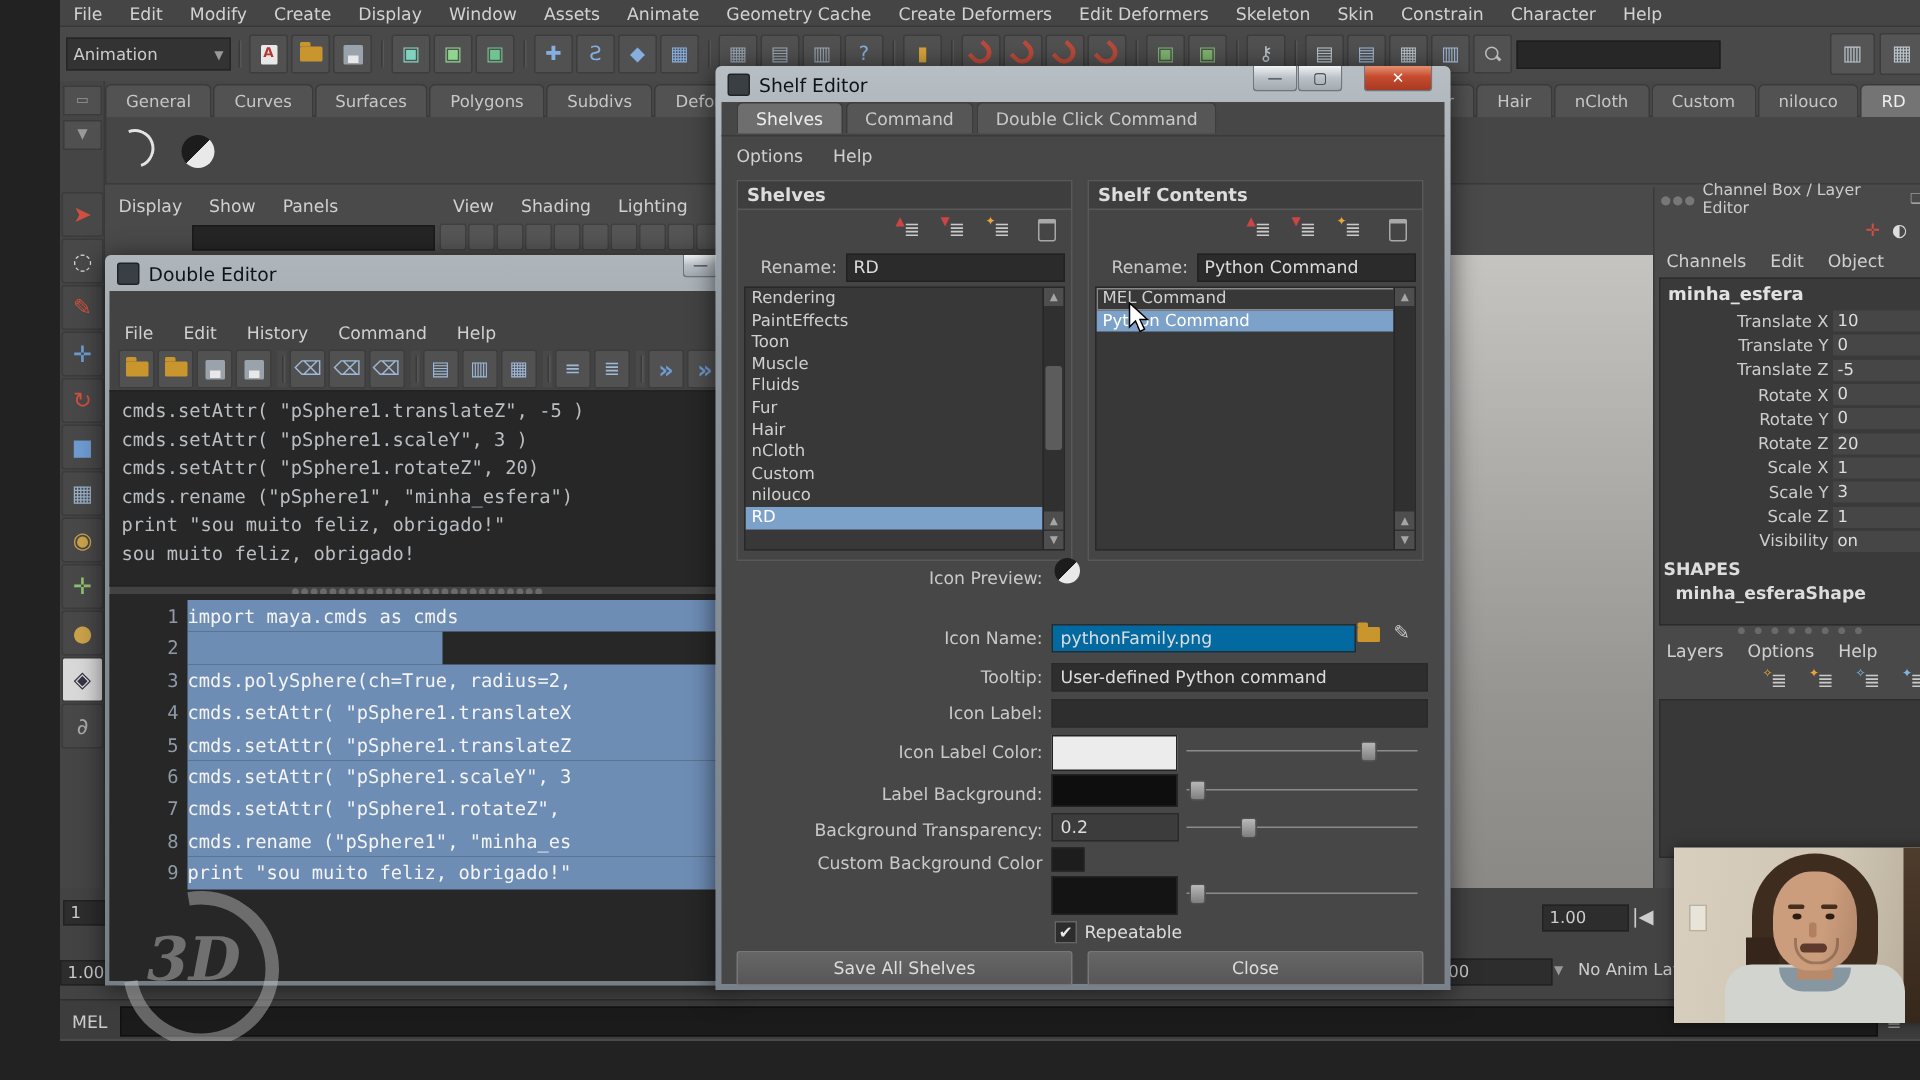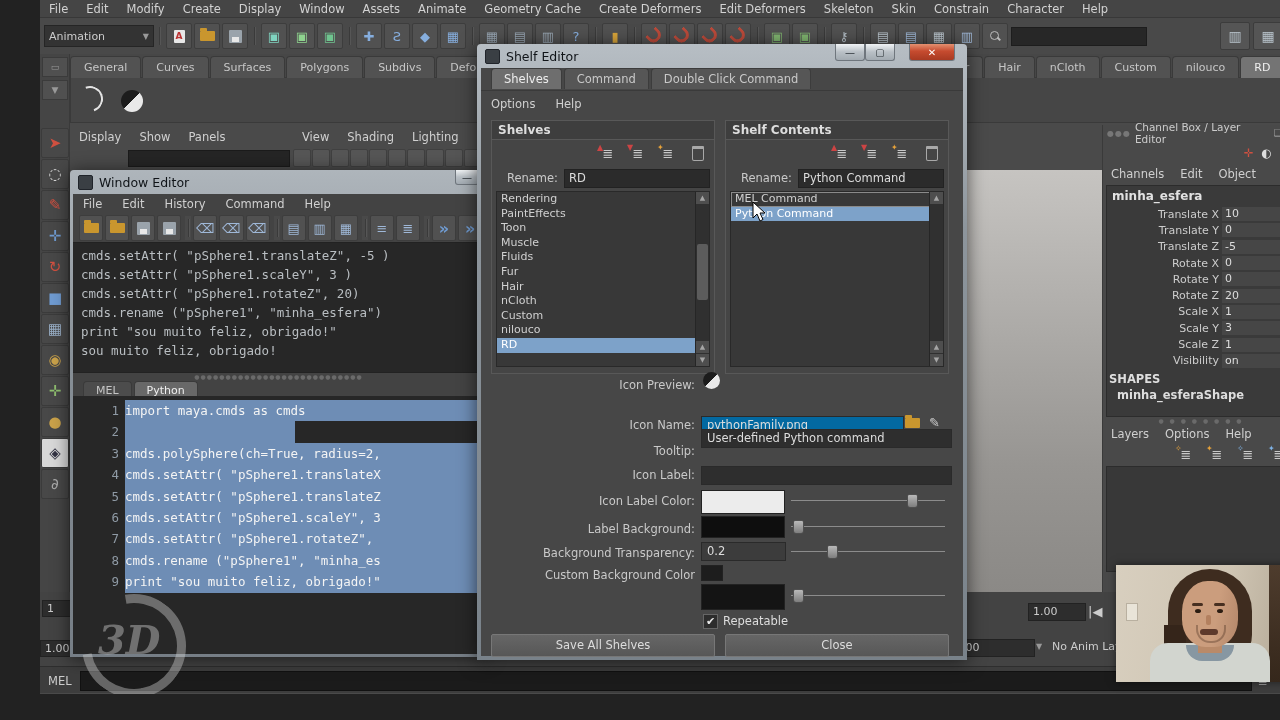--- a/index.html
+++ b/index.html
@@ -400,25 +400,25 @@
     <span style="padding:0 8px;color:#ccc;">MEL</span>
     <div style="width:1170px;height:18px;background:#1b1b1b;border:1px solid #111;"></div>
     <span style="margin-left:6px;color:#999;font-size:12px;">≣</span>
   </div>
   <div id="helpline" class="abs"></div>
 
   <div class="win" style="left:30px;top:170px;width:417px;height:487px;">
     <div class="winframe" style="background:linear-gradient(#aeb5bb,#878f96 40%,#767e86);"></div>
     <div class="titlebar">
       <div class="titleicon"></div>
-      <span>Window Editor</span>
+      <span>Double Editor</span>
       <div class="winbtn" style="position:absolute;right:8px;top:0;width:22px;height:14px;">—</div>
     </div>
     <div class="wincontent" style="left:3px;top:24px;right:3px;bottom:3px;background:#434343;">
-      <div id="semenus" style="height:20px;padding-top:0;"><span class="semenu">File</span><span class="semenu">Edit</span><span class="semenu">History</span><span class="semenu">Command</span><span class="semenu">Help</span></div>
+      <div id="semenus" style="height:20px;padding-top:18px;"><span class="semenu">File</span><span class="semenu">Edit</span><span class="semenu">History</span><span class="semenu">Command</span><span class="semenu">Help</span></div>
       <div id="setoolbar" style="height:28px;display:flex;align-items:center;padding-left:6px;">
           <div class="stbtn">
             <div class="gfolder"></div>
           </div>
           <div class="stbtn">
             <div class="gfolder"></div>
           </div>
           <div class="stbtn">
             <div class="gfloppy"></div>
           </div>
@@ -569,21 +569,21 @@
         </div>
       <div class="ffield" style="left:220px;top:348px;width:196px;background:#0369a1;">pythonFamily.png</div>
       <div class="abs" style="left:424px;top:350px;">
           <div class="gfolder"></div>
         </div>
       <div class="abs" style="left:448px;top:347px;color:#ccc;font-size:13px;">✎</div>
 
       <div class="frow" style="left:0;top:374px;width:214px;">
           <span class="flab">Tooltip:</span>
         </div>
-      <div class="ffield" style="left:220px;top:361px;width:244px;background:#2e2e2e;">User-defined Python command</div>
+      <div class="ffield" style="left:220px;top:374px;width:244px;background:#2e2e2e;">User-defined Python command</div>
 
       <div class="frow" style="left:0;top:398px;width:214px;">
           <span class="flab">Icon Label:</span>
         </div>
       <div class="ffield" style="left:220px;top:398px;width:244px;background:#2e2e2e;"></div>
 
       <div class="frow" style="left:0;top:424px;width:214px;">
           <span class="flab">Icon Label Color:</span>
         </div>
       <div class="swatch" style="left:220px;top:422px;width:82px;height:22px;background:#ececec;"></div>

